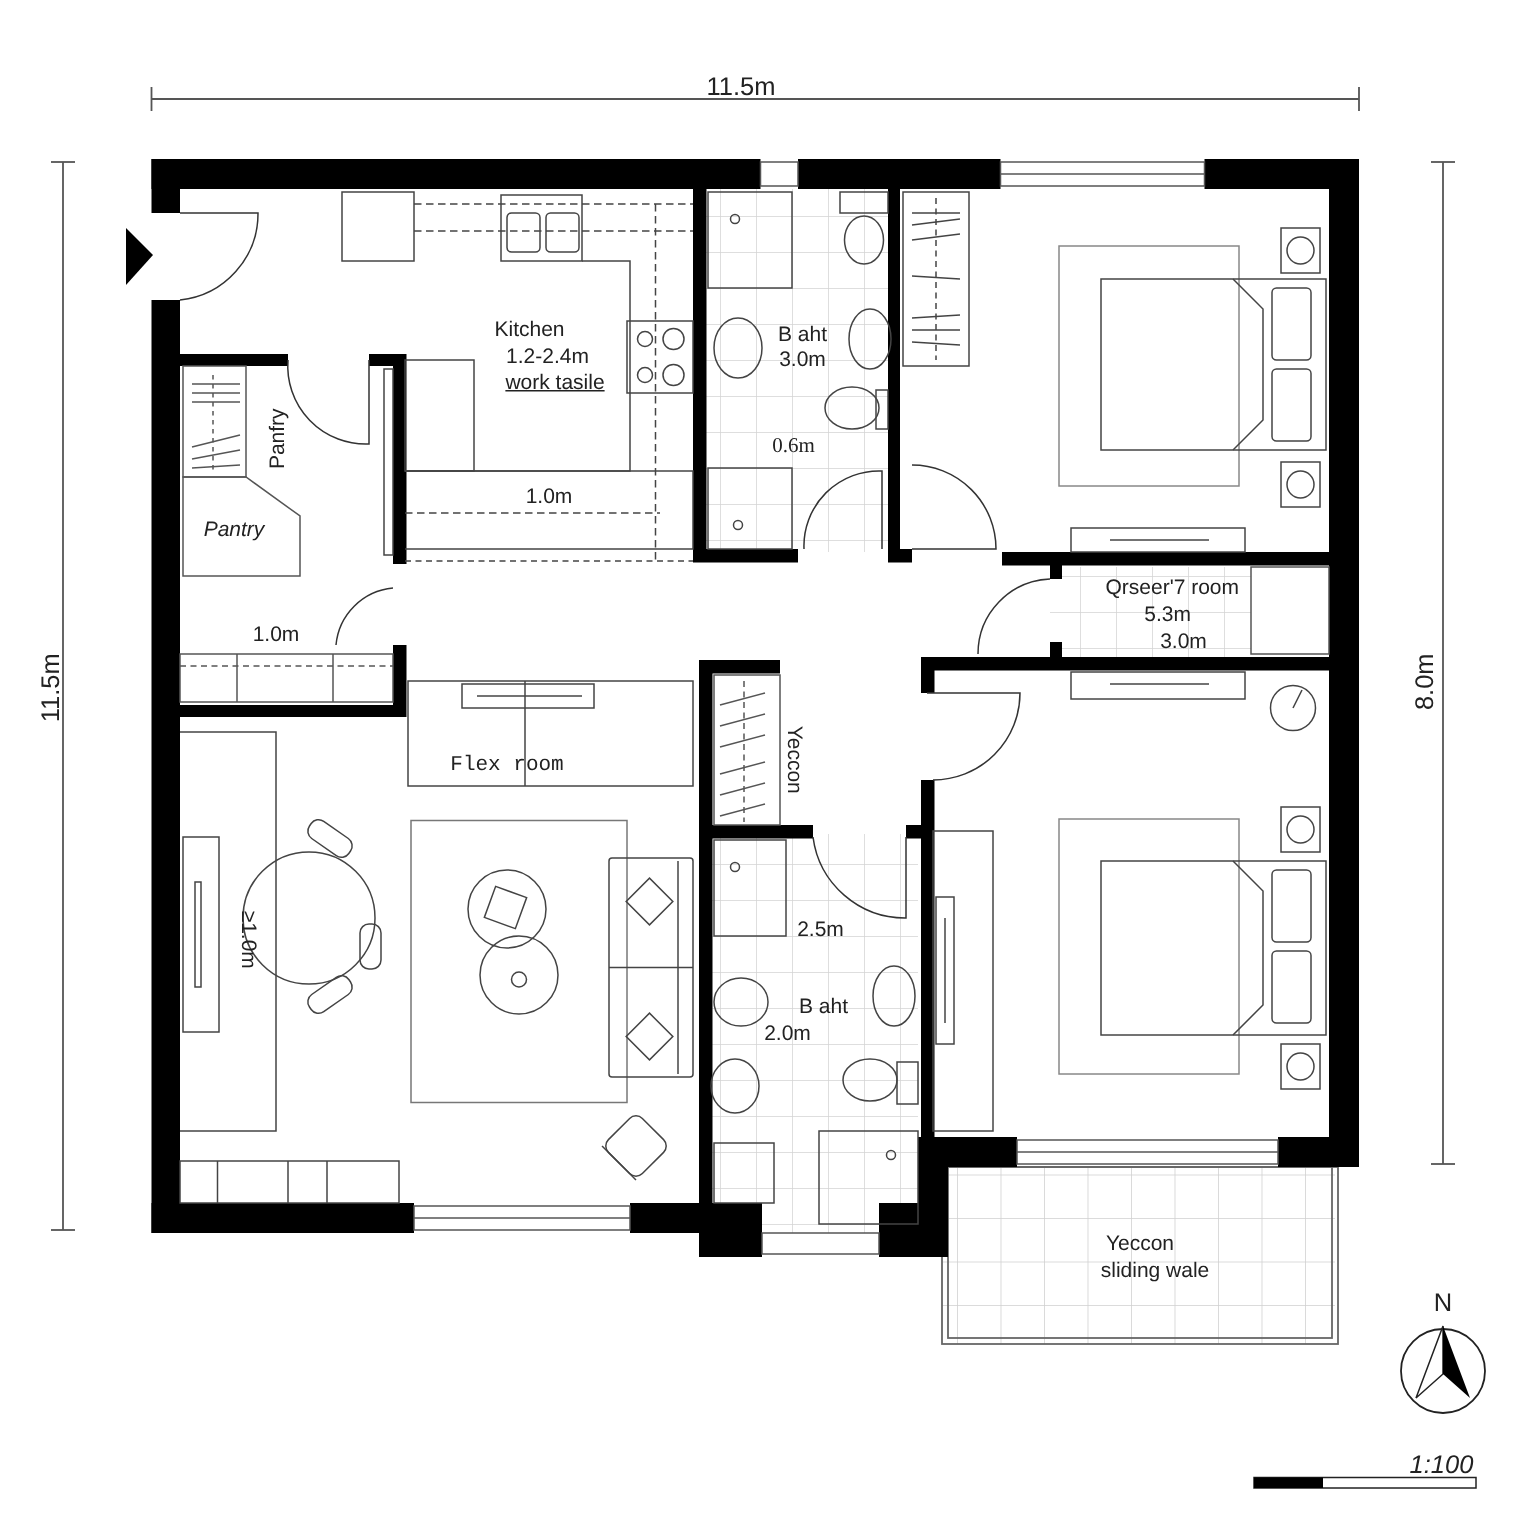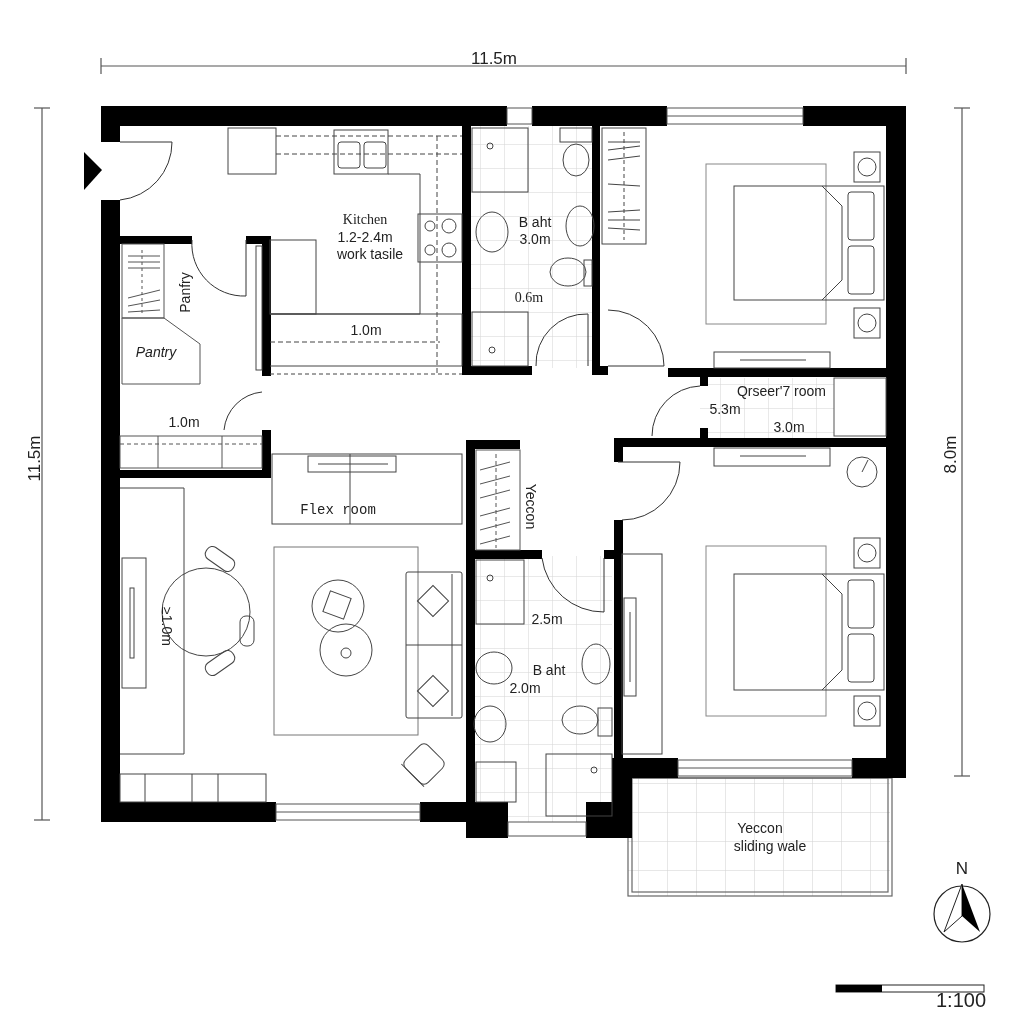--- a/index.html
+++ b/index.html
@@ -265,42 +265,42 @@
   <g>
     <rect x="836" y="985" width="148" height="7" fill="#fff" stroke="#222" stroke-width="1"></rect>
     <rect x="836" y="985" width="46" height="7" fill="#000"></rect>
   </g>
 </svg>
 
 <div class="lbl" style="left:460px;top:58px;font-size:17px;transform:translateY(-50%);width:80px;margin-left:-6px;">11.5m</div>
 <div class="lbl" style="left:4px;top:450px;font-size:17px;transform:rotate(-90deg);width:60px;">11.5m</div>
 <div class="lbl" style="left:920px;top:446px;font-size:17px;transform:rotate(-90deg);width:60px;">8.0m</div>
 
-<div class="lbl" style="left:320px;top:211px;width:90px;font-family:Liberation Serif, serif;">Kitchen</div>
+<div class="lbl" style="left:308px;top:211px;width:90px;">Kitchen</div>
 <div class="lbl" style="left:320px;top:229px;width:90px;">1.2-2.4m</div>
-<div class="lbl" style="left:320px;top:246px;width:100px;">work tasile</div>
+<div class="lbl" style="left:320px;top:246px;width:100px;text-decoration:underline;">work tasile</div>
 <div class="lbl" style="left:336px;top:322px;width:60px;">1.0m</div>
 
 <div class="lbl" style="left:160px;top:284px;width:50px;transform:rotate(-90deg);">Panfry</div>
 <div class="lbl" style="left:126px;top:344px;width:60px;font-style:italic;">Pantry</div>
 <div class="lbl" style="left:156px;top:414px;width:56px;">1.0m</div>
 
 <div class="lbl" style="left:500px;top:214px;width:70px;">B aht</div>
 <div class="lbl" style="left:500px;top:231px;width:70px;">3.0m</div>
 <div class="lbl" style="left:494px;top:289px;width:70px;font-family:Liberation Serif, serif;">0.6m</div>
 
 <div class="lbl" style="left:716px;top:383px;width:110px;text-align:right;">Qrseer'7 room</div>
-<div class="lbl" style="left:700px;top:401px;width:50px;">5.3m</div>
+<div class="lbl" style="left:744px;top:401px;width:50px;text-align:right;">5.3m</div>
 <div class="lbl" style="left:764px;top:419px;width:50px;">3.0m</div>
 
 <div class="lbl" style="left:298px;top:502px;width:80px;font-family:Liberation Mono, monospace;">Flex room</div>
 <div class="lbl" style="left:136px;top:618px;width:60px;transform:rotate(90deg);">≥1.0m</div>
 <div class="lbl" style="left:500px;top:498px;width:60px;transform:rotate(90deg);">Yeccon</div>
 
 <div class="lbl" style="left:512px;top:611px;width:70px;">2.5m</div>
 <div class="lbl" style="left:514px;top:662px;width:70px;">B aht</div>
 <div class="lbl" style="left:490px;top:680px;width:70px;">2.0m</div>
 
 <div class="lbl" style="left:720px;top:820px;width:80px;">Yeccon</div>
 <div class="lbl" style="left:720px;top:838px;width:100px;">sliding wale</div>
 
 <div class="lbl" style="left:948px;top:860px;width:28px;font-size:17px;">N</div>
-<div class="lbl" style="left:930px;top:992px;width:62px;font-size:20px;">1:100</div>
+<div class="lbl" style="left:930px;top:968px;width:62px;font-size:17px;font-style:italic;">1:100</div>
 
 </body></html>

